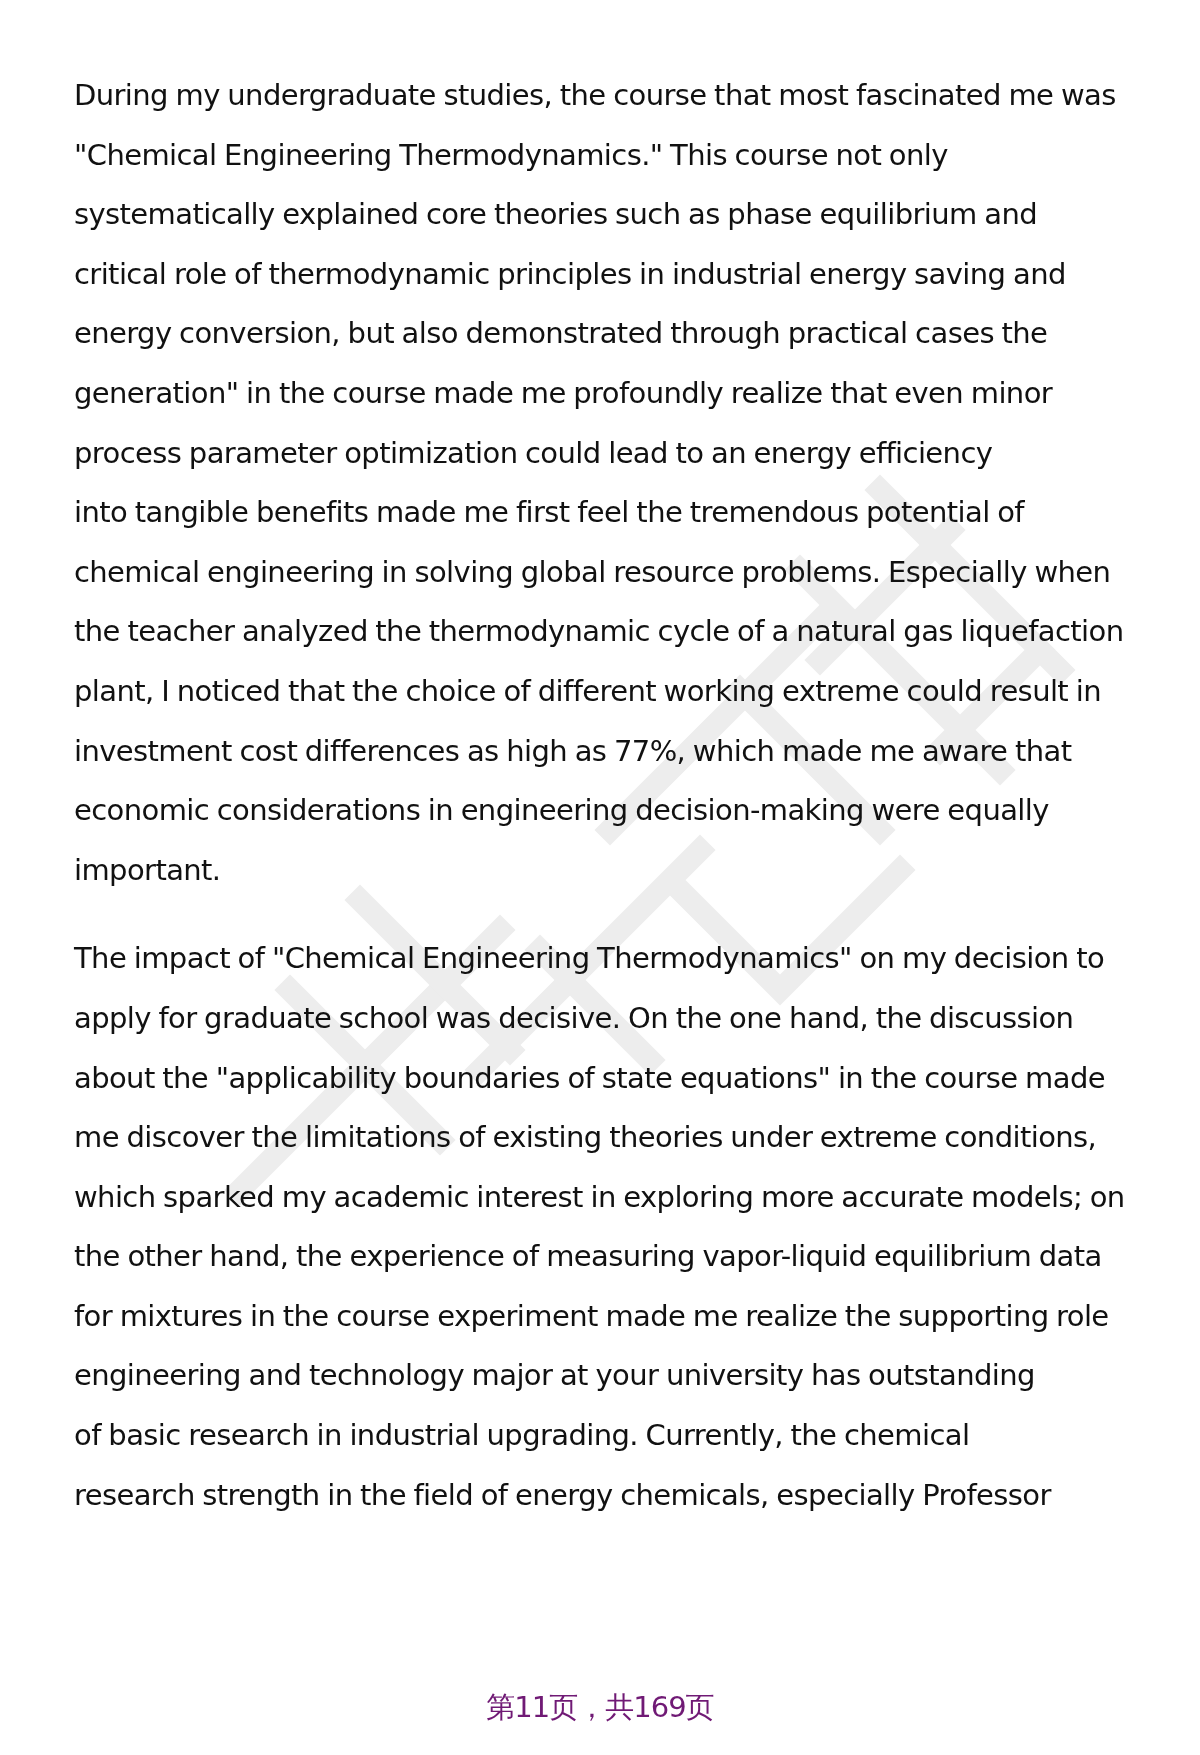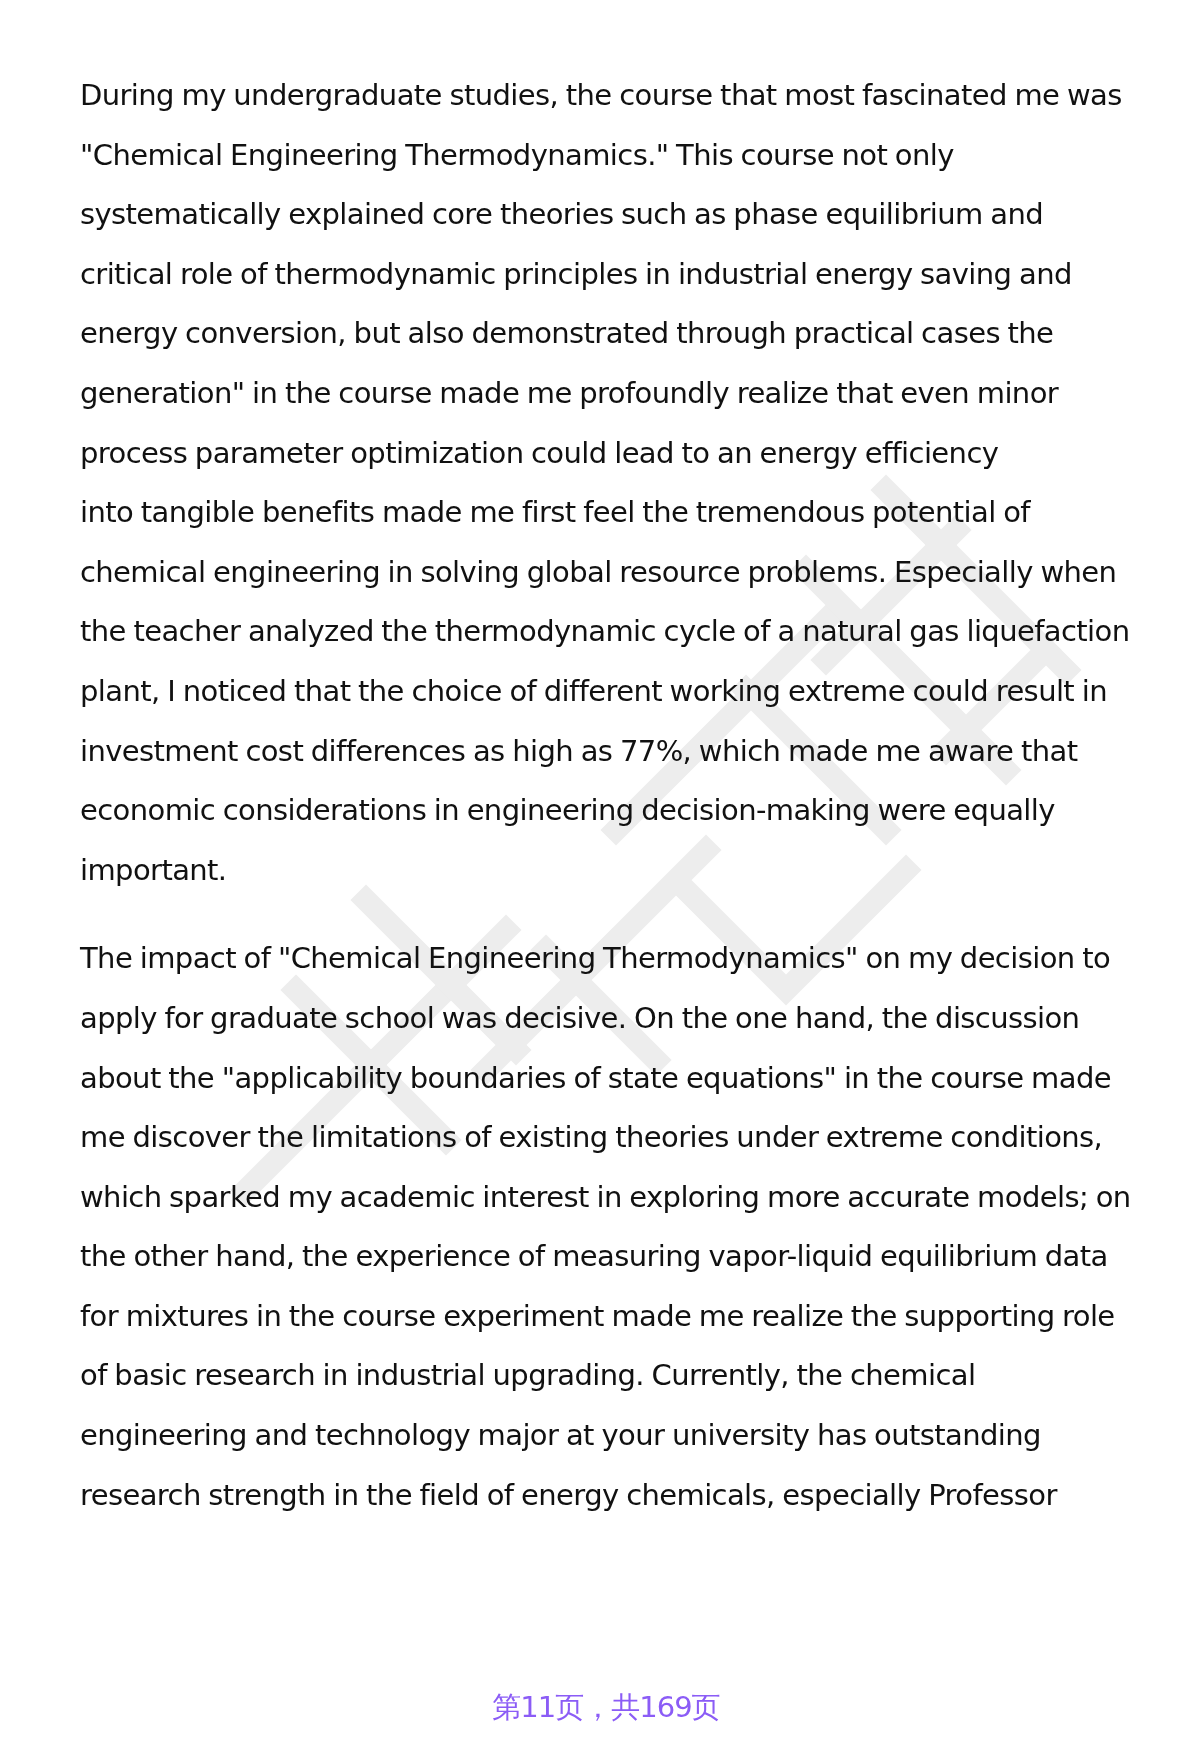--- a/index.html
+++ b/index.html
@@ -1,32 +1,32 @@
 <!DOCTYPE html>
 <html><head>
   <meta charset="utf-8">
   <style>
     html, body { margin: 0; padding: 0; background: #ffffff; }
     body { width: 1200px; height: 1755px; position: relative; overflow: hidden; }
-    .page { position: absolute; left: 6px; top: 0; width: 1108px; height: 1755px; background: #ffffff; }
+    .page { position: absolute; left: 0; top: 0; width: 1108px; height: 1755px; background: #ffffff; }
     .watermark {
       position: absolute; left: 180px; top: 430px; width: 900px; height: 820px;
       pointer-events: none; z-index: 0;
     }
     .content {
       position: absolute; left: 74px; top: 66px; width: 1080px; z-index: 1;
       font-family: "DejaVu Sans", sans-serif;
       font-size: 29px; line-height: 59.6px; color: #111111;
       letter-spacing: -0.6px; word-spacing: -1px;
     }
     .line { display: block; white-space: nowrap; height: 59.6px; }
     .para-gap { height: 29px; }
     .page-number {
       position: absolute; left: 0; top: 1688px; width: 1200px; text-align: center;
-      font-family: "DejaVu Sans", sans-serif; font-size: 29px; color: #8b5cf6;
+      font-family: "DejaVu Sans", sans-serif; font-size: 29px; color: #701a75;
       letter-spacing: -1px; z-index: 1;
     }
   </style>
 </head>
 <body>
 
 <div class="page">
 
   <svg class="watermark" viewBox="0 0 900 820">
     <g fill="none" stroke="#ededed" stroke-width="22" stroke-linecap="square">
@@ -64,20 +64,20 @@
     </div>
     <div class="para-gap"></div>
     <div>
       <span class="line">The impact of "Chemical Engineering Thermodynamics" on my decision to</span>
       <span class="line">apply for graduate school was decisive. On the one hand, the discussion</span>
       <span class="line">about the "applicability boundaries of state equations" in the course made</span>
       <span class="line">me discover the limitations of existing theories under extreme conditions,</span>
       <span class="line">which sparked my academic interest in exploring more accurate models; on</span>
       <span class="line">the other hand, the experience of measuring vapor-liquid equilibrium data</span>
       <span class="line">for mixtures in the course experiment made me realize the supporting role</span>
+      <span class="line">engineering and technology major at your university has outstanding</span>
       <span class="line">of basic research in industrial upgrading. Currently, the chemical</span>
-      <span class="line">engineering and technology major at your university has outstanding</span>
       <span class="line">research strength in the field of energy chemicals, especially Professor</span>
     </div>
   </div>
 
   <div class="page-number">第11页，共169页</div>
 </div>
 
 </body></html>

